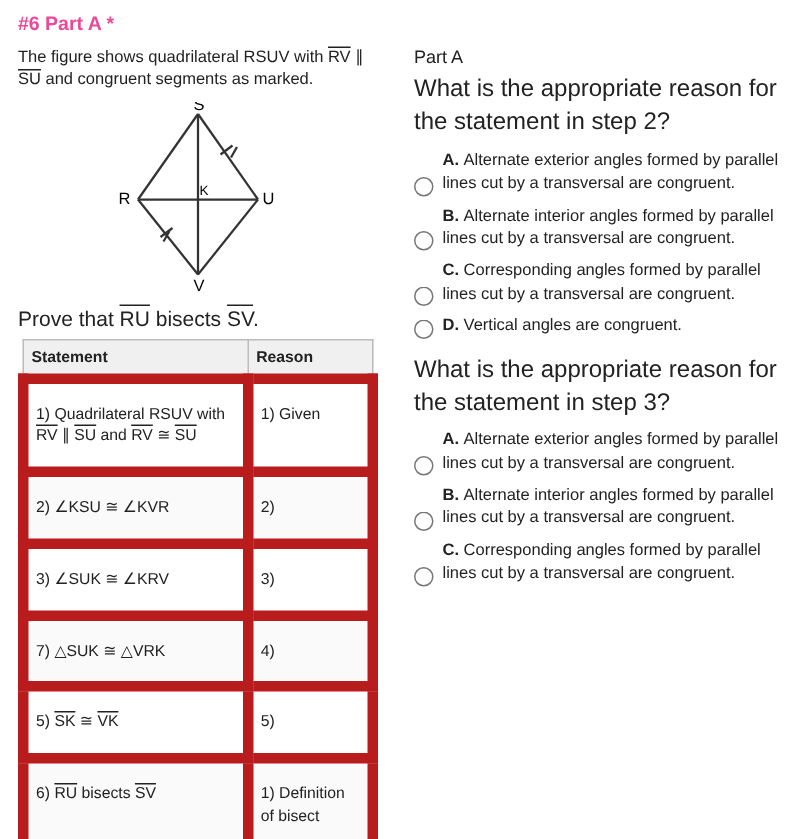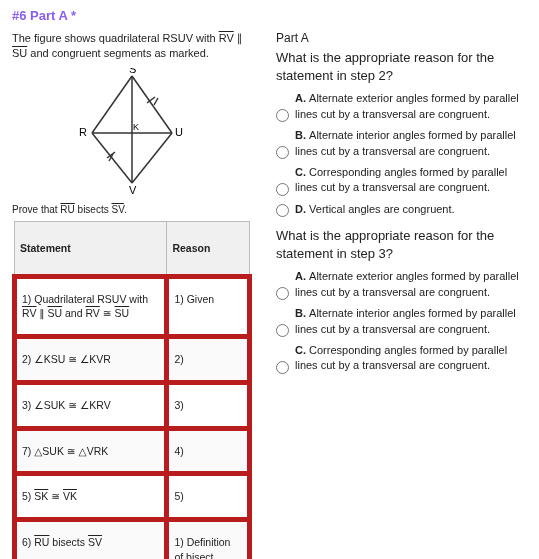--- a/index.html
+++ b/index.html
@@ -11,21 +11,21 @@
       min-height: 559px;
       color: #222;
     }
     .page {
       padding: 8px 12px;
     }
     .title {
       font-size: 13px;
       font-weight: bold;
       margin-bottom: 8px;
-      color: #8b5cf6;
+      color: #ec4899;
     }
     .main-content {
       display: flex;
       gap: 24px;
     }
     .left-col {
       flex: 0 0 240px;
     }
     .right-col {
       flex: 1;
@@ -34,54 +34,54 @@
       font-size: 11px;
       margin-bottom: 6px;
       line-height: 1.4;
     }
     .figure-container {
       display: flex;
       justify-content: center;
       margin-bottom: 6px;
     }
     .prove-text {
-      font-size: 10px;
+      font-size: 14px;
       margin-bottom: 6px;
     }
     .prove-text span.overline {
       text-decoration: overline;
     }
     table {
       width: 100%;
       border-collapse: collapse;
       font-size: 10.5px;
     }
     table th {
       background: #f0f0f0;
       border: 1px solid #bbb;
-      padding: 20px 5px;
+      padding: 5px 5px;
       text-align: left;
       font-weight: bold;
     }
     table td {
-      border: 5px solid #b91c1c;
+      border: 7px solid #b91c1c;
       padding: 13px 5px;
       vertical-align: top;
       line-height: 1.4;
     }
     table tr:nth-child(even) td {
       background: #fafafa;
     }
     .part-title {
       font-weight: normal;
       font-size: 12px;
       margin-bottom: 4px;
     }
     .question-text {
-      font-size: 13px;
+      font-size: 16px;
       margin-bottom: 6px;
       line-height: 1.4;
     }
     .option {
       display: flex;
       align-items: flex-end;
       gap: 6px;
       margin-bottom: 6px;
       font-size: 11px;
       line-height: 1.4;

